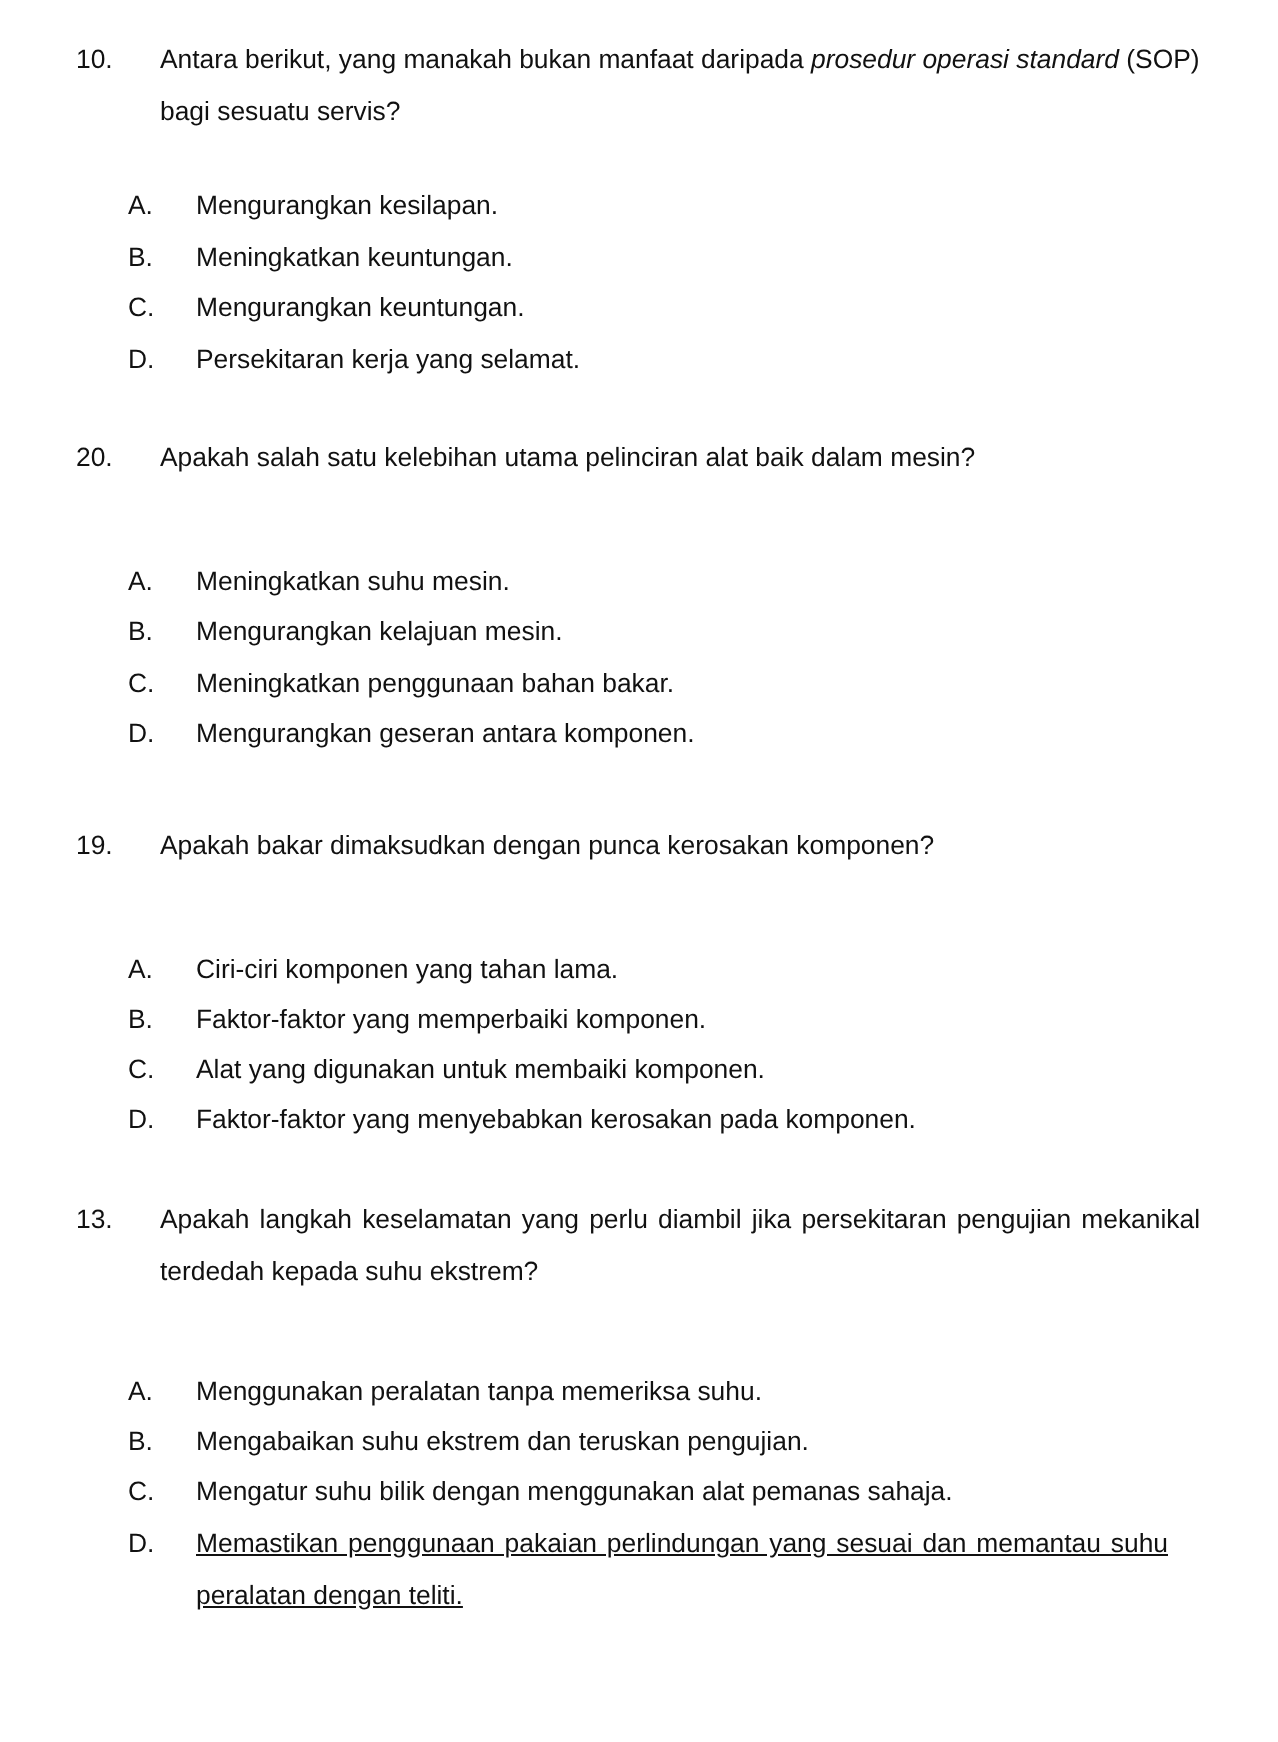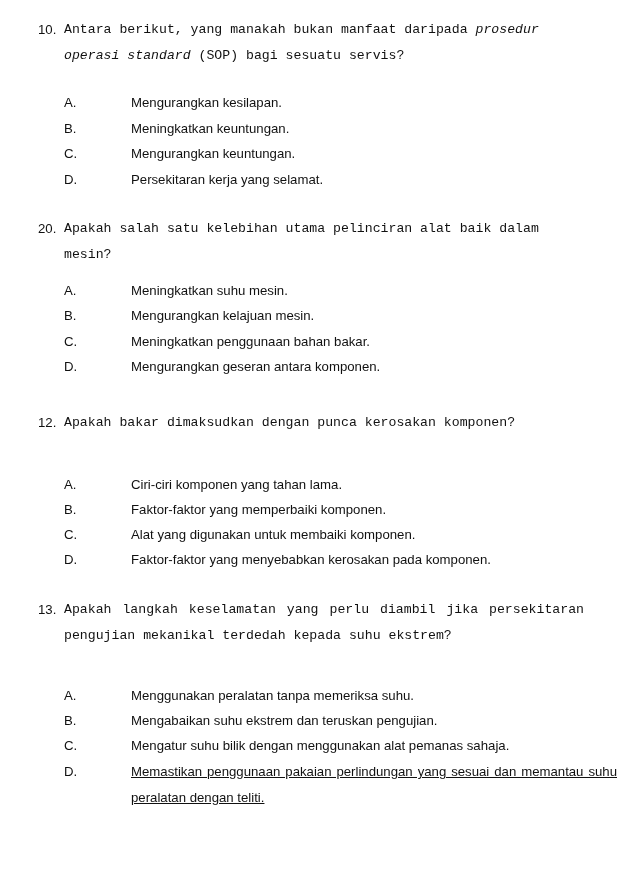--- a/index.html
+++ b/index.html
@@ -2,25 +2,25 @@
 <html><head>
   <meta charset="utf-8">
   <style>
     html, body { margin: 0; padding: 0; background: #ffffff; }
     body {
       width: 639px; height: 871px; position: relative; overflow: hidden;
       font-family: "Liberation Sans", sans-serif; font-size: 13.2px; color: #111111;
     }
     .q { position: absolute; left: 38px; width: 546px; }
     .q-num { position: absolute; left: 0; top: 0; }
-    .q-text { position: absolute; left: 26px; top: 0; width: 520px; line-height: 25.5px; font-family: Liberation Mono, monospace; }
+    .q-text { position: absolute; left: 42px; top: 0; width: 520px; line-height: 25.5px; }
     .q-text.justify { text-align: justify; text-align-last: left; }
     .opt { position: absolute; left: 26px; width: 520px; line-height: 25.5px; }
     .opt-letter { position: absolute; left: 0; top: 0; }
-    .opt-text { position: absolute; left: 34px; top: 0; width: 486px; margin-left: 33px; }
+    .opt-text { position: absolute; left: 34px; top: 0; width: 486px; }
     .opt-text.justify { text-align: justify; text-align-last: left; text-decoration: underline; }
     i { font-style: italic; }
   </style>
 </head>
 <body>
 
 <div class="q" style="top:17px;">
   <span class="q-num" style="line-height:25.5px;">10.</span>
   <div class="q-text"><span>Antara berikut, yang manakah bukan manfaat daripada </span><i>prosedur operasi standard</i><span> (SOP) bagi sesuatu servis?</span></div>
   <div class="opt" style="top:73px;">
@@ -56,21 +56,21 @@
     <span class="opt-letter">C.</span>
     <span class="opt-text">Meningkatkan penggunaan bahan bakar.</span>
   </div>
   <div class="opt" style="top:138px;">
     <span class="opt-letter">D.</span>
     <span class="opt-text">Mengurangkan geseran antara komponen.</span>
   </div>
 </div>
 
 <div class="q" style="top:410px;">
-  <span class="q-num" style="line-height:25.5px;">12.</span>
+  <span class="q-num" style="line-height:25.5px;">19.</span>
   <div class="q-text">Apakah bakar dimaksudkan dengan punca kerosakan komponen?</div>
   <div class="opt" style="top:62px;">
     <span class="opt-letter">A.</span>
     <span class="opt-text">Ciri-ciri komponen yang tahan lama.</span>
   </div>
   <div class="opt" style="top:87px;">
     <span class="opt-letter">B.</span>
     <span class="opt-text">Faktor-faktor yang memperbaiki komponen.</span>
   </div>
   <div class="opt" style="top:112px;">

